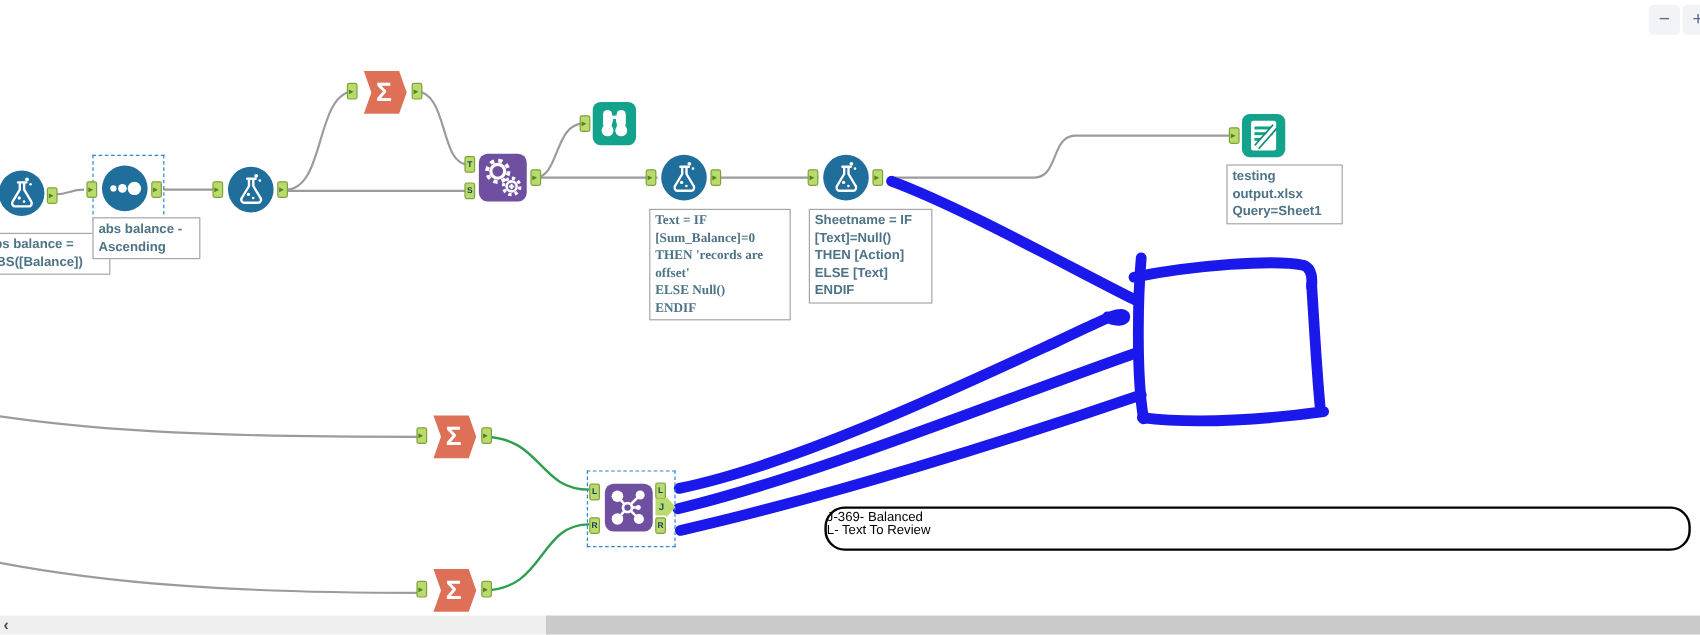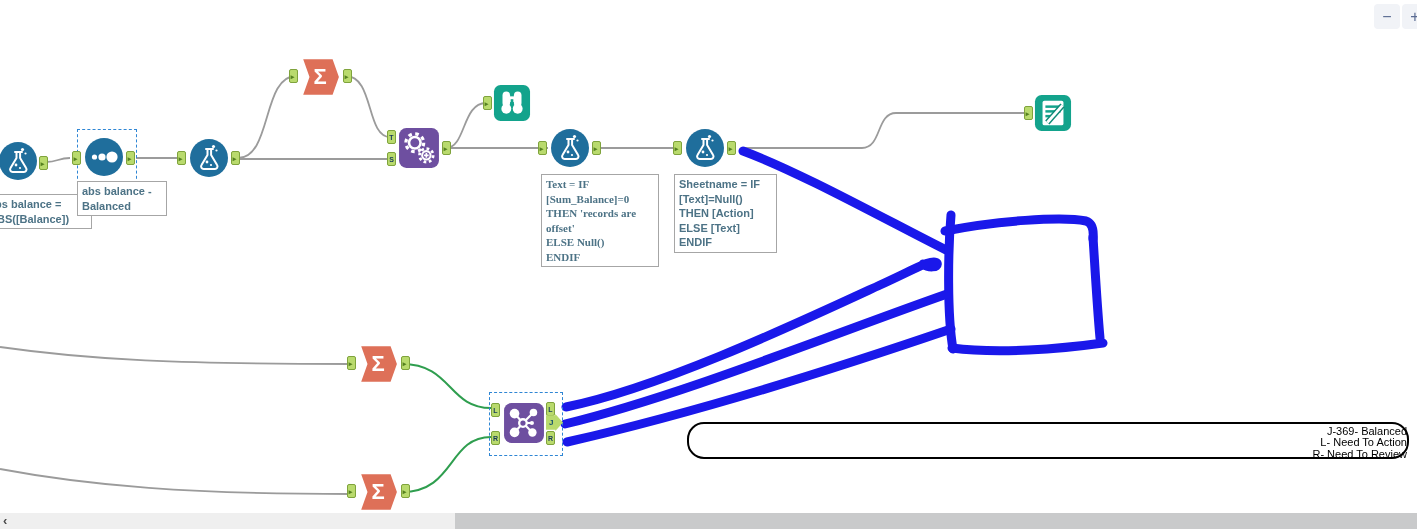--- a/index.html
+++ b/index.html
@@ -12,21 +12,21 @@
           border-radius:2px;box-sizing:border-box;font-size:7px;font-weight:bold;color:#173a5a;
           display:flex;align-items:center;justify-content:center;line-height:1;}
   .anchor .notch{font-size:7px;color:#55801f;margin-left:-2px;}
   .anchor-arrow{position:absolute;width:17px;height:17px;background:#b9da6d;border:none;
           clip-path:polygon(0 8%,55% 8%,55% 0,100% 50%,55% 100%,55% 92%,0 92%);
           font-size:8px;font-weight:bold;color:#14506e;display:flex;align-items:center;padding-left:3px;box-sizing:border-box;}
   .selection-box{position:absolute;border:1px dashed #2f86d4;background:transparent;}
   .annotation{position:absolute;background:#fff;border:1px solid #a6a6a6;color:#4d7386;
           font-size:11px;font-weight:bold;line-height:14.5px;padding:2px 4px;white-space:pre-line;}
   .comment-box{position:absolute;left:687px;top:422px;width:722px;height:37px;background:#fff;
-          border:2px solid #000;border-radius:17px;box-sizing:border-box;text-align:right;
+          border:2px solid #000;border-radius:17px;box-sizing:border-box;text-align:left;
           font-size:11px;line-height:11.3px;color:#000;padding-top:2px;}
   .comment-box span{display:block;}
   .sigma{position:absolute;left:0;top:0;width:100%;height:100%;display:flex;align-items:center;
           justify-content:center;color:#fff;font-size:22px;font-weight:bold;pointer-events:none;}
   .zoom-btn{position:absolute;width:26px;height:25px;background:#f1f3f7;border-radius:4px;
           color:#5a6b92;font-size:16px;display:flex;align-items:center;justify-content:center;}
   .scrollbar-track{position:absolute;left:0;top:513px;width:1417px;height:16px;background:#efefef;}
   .scrollbar-thumb{position:absolute;left:455px;top:0;width:962px;height:16px;background:#c9cacb;}
   .scroll-left-arrow{position:absolute;left:3px;top:0px;font-size:13px;color:#4a4a4a;font-weight:bold;line-height:16px;}
 </style>
@@ -96,21 +96,21 @@
         <circle cx="10.5" cy="20" r="2.6" fill="#fff"></circle>
         <circle cx="18" cy="20" r="3.6" fill="#fff"></circle>
         <circle cx="28" cy="20" r="5.6" fill="#fff"></circle>
       </svg>
     </span>
     <div class="anchor" style="left:42px;top:14px;">
         <span class="notch">▸</span>
       </div>
   </div>
   <div class="annotation" style="left:77px;top:181px;width:80px;">abs balance -
-Balanced</div>
+Ascending</div>
 
   <div class="tool" style="left:189px;top:138px;">
     <div class="anchor" style="left:-12px;top:13px;">
         <span class="notch">▸</span>
       </div>
     <span>
       <svg width="40" height="40" viewBox="0 0 40 40">
         <circle cx="20" cy="20" r="19" fill="#1f6e9c"></circle>
         <path d="M17 11 h7 m-5.5 1 v5 l-6 10 a2.6 2.6 0 0 0 2.3 4 h11 a2.6 2.6 0 0 0 2.3 -4 l-6 -10 v-5" stroke="#fff" stroke-width="2" fill="none" stroke-linecap="round" stroke-linejoin="round"></path>
         <circle cx="24.5" cy="8.5" r="1.6" fill="#fff"></circle>
@@ -232,20 +232,23 @@
         <rect x="1" y="1" width="38" height="38" rx="7" fill="#13a38c"></rect>
         <rect x="9" y="7" width="22" height="26" rx="2" fill="#fff"></rect>
         <rect x="12" y="12" width="16" height="2.6" fill="#13a38c"></rect>
         <rect x="12" y="17" width="16" height="2.6" fill="#13a38c"></rect>
         <rect x="12" y="22" width="10" height="2.6" fill="#13a38c"></rect>
         <line x1="14" y1="30" x2="30" y2="12" stroke="#0e8a76" stroke-width="6"></line>
         <line x1="14" y1="30" x2="30" y2="12" stroke="#fff" stroke-width="3"></line>
       </svg>
     </span>
   </div>
+  <div class="annotation" style="left:1022px;top:137px;width:87px;">testing
+output.xlsx
+Query=Sheet1</div>
 
   <div class="tool" style="left:357px;top:343px;width:42px;height:42px;">
     <div class="anchor" style="left:-10px;top:13px;">
         <span class="notch">▸</span>
       </div>
     <span>
       <svg width="42" height="42" viewBox="0 0 40 40">
         <polygon points="4,3 32,3 38,20 32,37 4,37 10,20" fill="#de7058"></polygon>
       </svg>
     </span>
@@ -291,22 +294,21 @@
         <circle cx="19" cy="20" r="3.6" fill="#6e4fa0" stroke="#fff" stroke-width="2.2"></circle>
       </svg>
     </span>
     <div class="anchor" style="left:43px;top:0px;">L</div>
     <div class="anchor-arrow" style="left:43px;top:12px;">J</div>
     <div class="anchor" style="left:43px;top:29px;">R</div>
   </div>
 
   <div class="comment-box">
     <span>J-369- Balanced</span>
-    <span>L- Need To Action</span>
-    <span>R- Need To Review</span>
+    <span>L- Text To Review</span>
   </div>
 
   <div class="zoom-btn" style="left:1374px;top:4px;">−</div>
   <div class="zoom-btn" style="left:1402px;top:4px;">+</div>
 
   <div class="scrollbar-track">
     <span class="scroll-left-arrow">‹</span>
     <div class="scrollbar-thumb"></div>
   </div>
 

